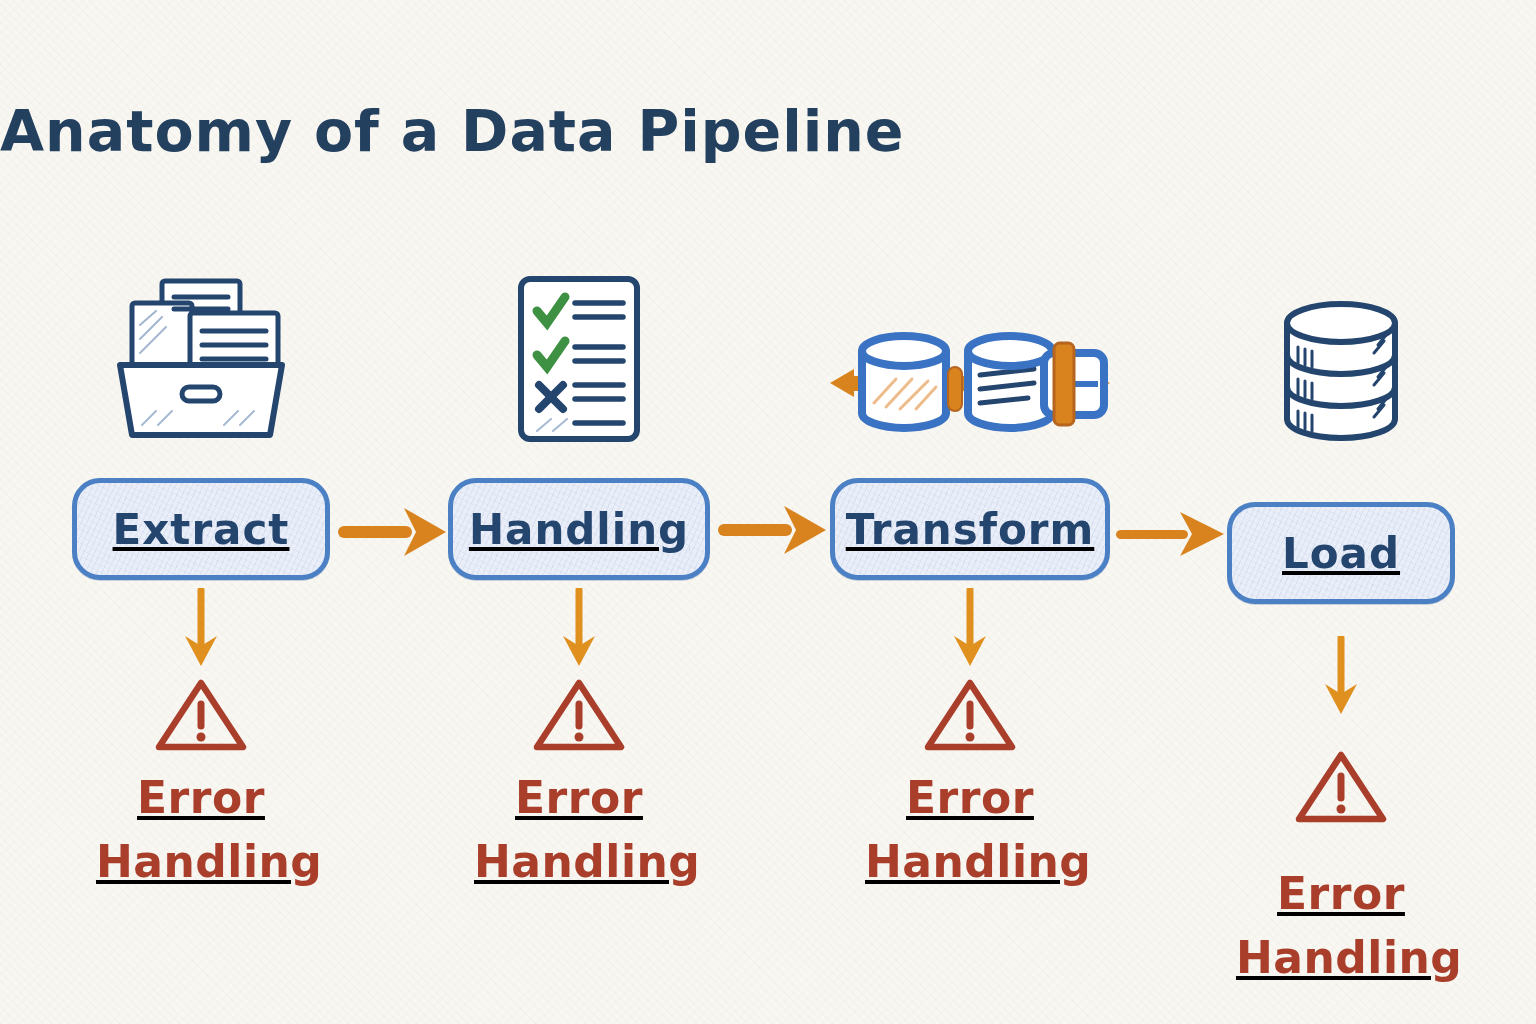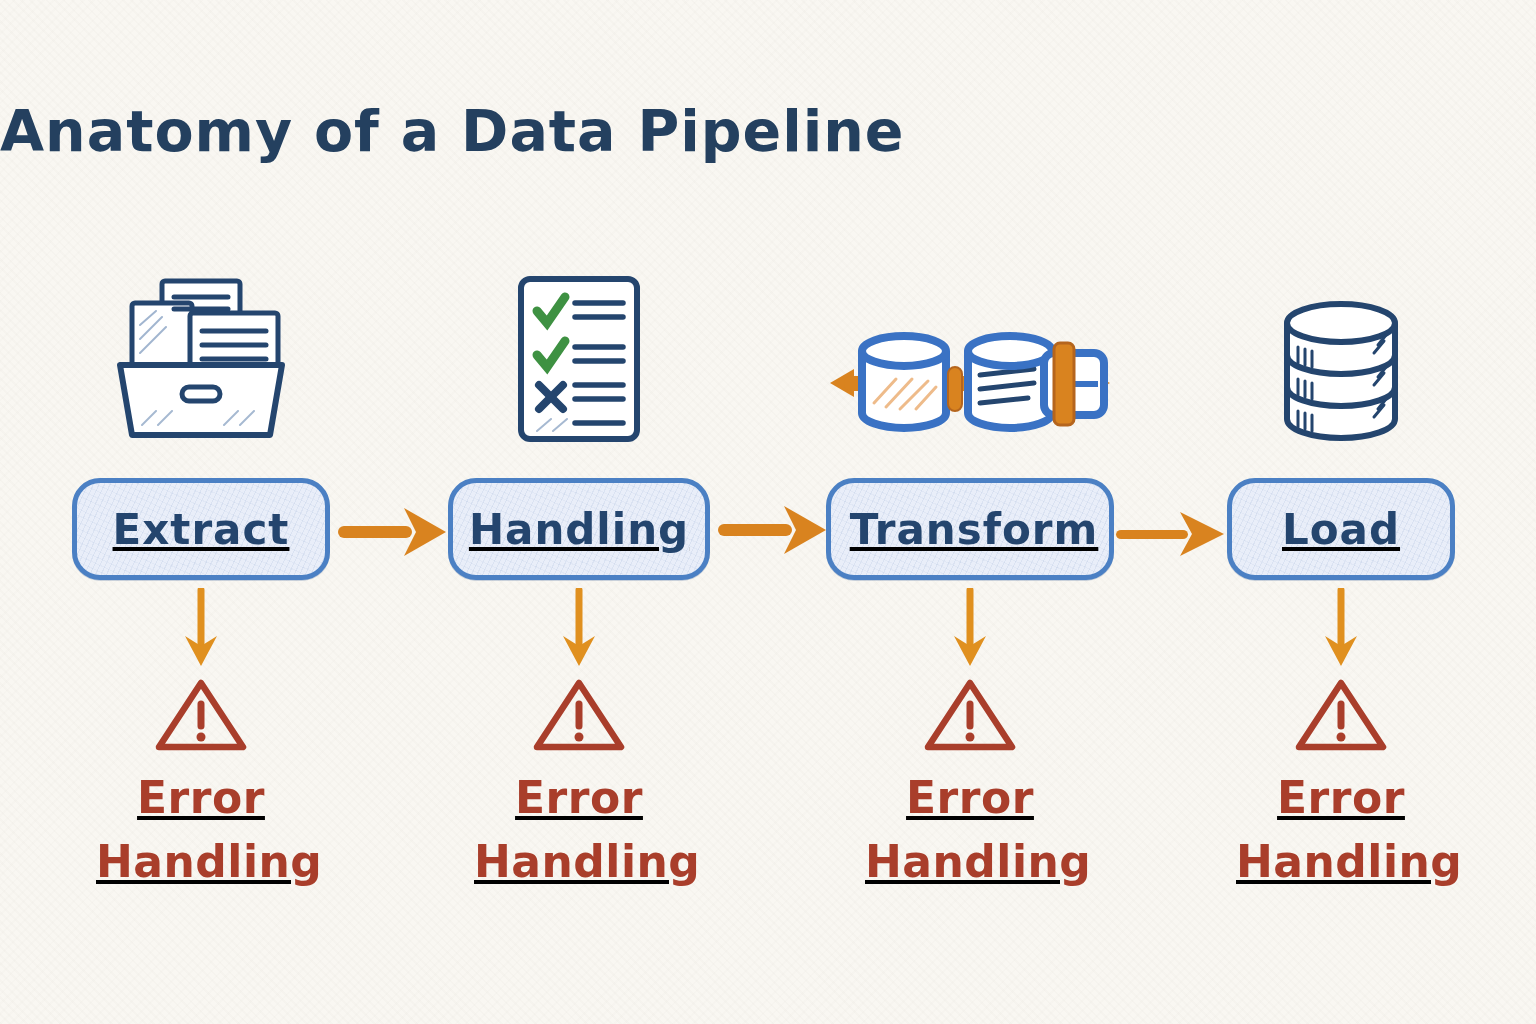--- a/index.html
+++ b/index.html
@@ -31,21 +31,21 @@
     top:270px;
     width:300px;
     display:flex;
     flex-direction:column;
     align-items:center;
     text-decoration:underline;
   }
   .col-extract{left:51px;}
   .col-validate{left:429px;}
   .col-transform{left:820px;}
-  .col-load{left:1191px;}
+  .col-load{left:1191px;gap:24px;}
   .icon-area{
     height:175px;
     display:flex;
     align-items:flex-end;
     justify-content:center;
   }
   .stage-box{
     margin-top:33px;
     height:92px;
     border:5px solid #4b80c4;
@@ -55,21 +55,21 @@
     justify-content:center;
     box-sizing:content-box;
     background:
       repeating-linear-gradient(115deg, rgba(90,125,180,0.10) 0 1px, transparent 1px 5px),
       repeating-linear-gradient(25deg, rgba(90,125,180,0.06) 0 1px, transparent 1px 6px),
       #e9eef9;
     box-shadow:0 1px 0 rgba(60,95,150,0.25);
   }
   .box-extract{width:248px;}
   .box-validate{width:252px;}
-  .box-transform{width:270px;padding-left:8px;}
+  .box-transform{width:270px;}
   .box-load{width:218px;}
   .stage-label{
     font-size:42px;
     font-weight:bold;
     color:#24456e;
     letter-spacing:1px;
   }
   .down-arrow{margin-top:8px;height:80px;}
   .warn{margin-top:8px;height:78px;}
   .error-label{

